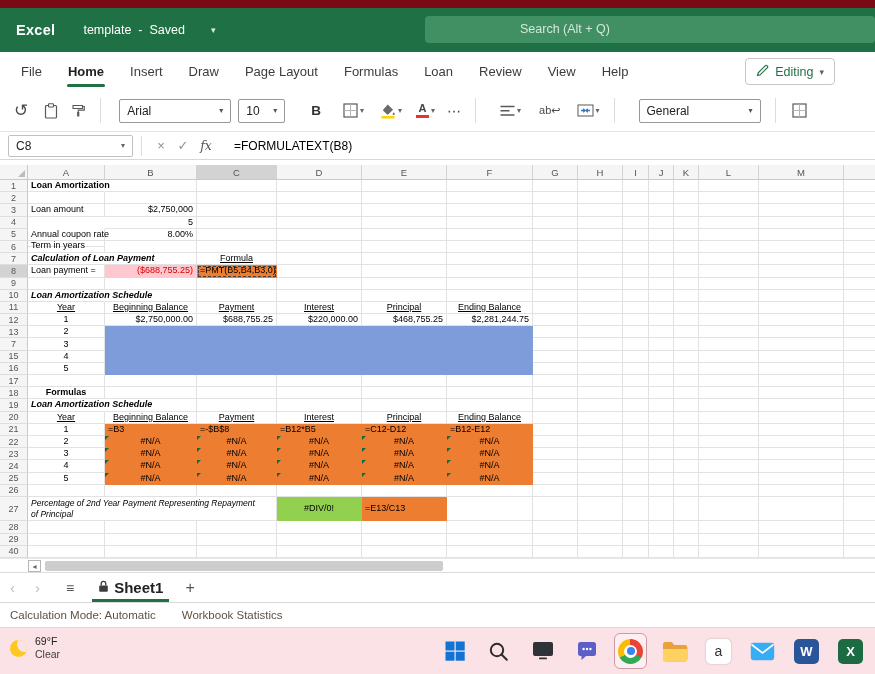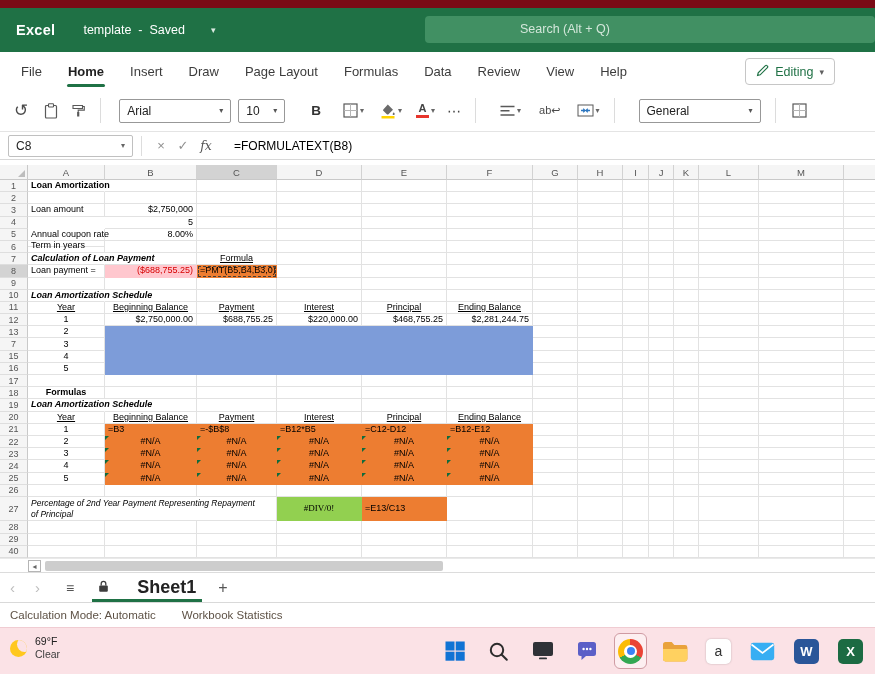--- a/index.html
+++ b/index.html
@@ -86,21 +86,21 @@
   .hscroll { top:558px; height:14px; background:#fff; border-top:1px solid #e9e9e9; }
   .hs-arrow { position:absolute; left:28px; top:1px; width:13px; height:12px; border:1px solid #b5b5b5; color:#666; font-size:8px; display:flex; align-items:center; justify-content:center; background:#fff; }
   .hs-thumb { position:absolute; left:45px; top:2px; width:398px; height:10px; background:#cdcdcd; border-radius:2px; }
 
   
   .sheetbar { top:572px; height:30px; background:#fff; border-top:1px solid #dcdcdc; display:flex; align-items:center; }
   .nav-chev { font-size:15px; color:#bdbdbd; padding:0 10px; }
   .all-sheets { font-size:14px; color:#555; margin:0 12px 0 16px; }
   .sheet-tab { display:flex; align-items:center; gap:5px; padding:0 12px; height:100%; position:relative; }
   .sheet-tab::after { content:""; position:absolute; left:6px; right:6px; bottom:0; height:3px; background:#1f7145; }
-  .sheet-name { font-size:18px; font-weight:700; color:#222;margin-left:23px; }
+  .sheet-name { font-size:15px; font-weight:700; color:#222; }
   .add-sheet { font-size:16px; color:#555; margin-left:10px; }
 
   
   .statusbar { top:602px; height:25px; background:#fff; border-top:1px solid #d9d9d9; display:flex; align-items:center; gap:26px; padding-left:10px; font-size:11.5px; color:#5e5246; }
 
   
   .taskbar { top:627px; height:63px; background:#fbe2e6; border-top:1px solid #f0ccd2; }
   .weather { position:absolute; left:10px; top:7px; display:flex; align-items:center; gap:8px; }
   .moon { width:17px; height:17px; border-radius:50%; background:#ffc81e; position:relative; overflow:hidden; }
   .moon::after { content:""; position:absolute; left:7px; top:-3px; width:15px; height:15px; border-radius:50%; background:#fbe2e6; }
@@ -130,21 +130,21 @@
   <div class="searchbox">Search (Alt + Q)</div>
 </div>
 
 <div class="band ribbontabs">
   <span class="rtab">File</span>
   <span class="rtab active">Home</span>
   <span class="rtab">Insert</span>
   <span class="rtab">Draw</span>
   <span class="rtab">Page Layout</span>
   <span class="rtab">Formulas</span>
-  <span class="rtab">Data</span>
+  <span class="rtab">Loan</span>
   <span class="rtab">Review</span>
   <span class="rtab">View</span>
   <span class="rtab">Help</span>
   <div class="editing-btn">
     <span><svg width="13" height="13" viewBox="0 0 13 13">
           <path d="M1.6 11.4l.6-2.6 7.2-7.2a1.1 1.1 0 0 1 1.6 0l.4.4a1.1 1.1 0 0 1 0 1.6L4.2 10.8z" fill="none" stroke="#1f7145" stroke-width="1.2"></path>
         </svg></span>
     <span>Editing</span>
     <span class="chev">▾</span>
   </div>
@@ -696,21 +696,21 @@
         <div class="cell" style="width: 26px;"></div>
         <div class="cell" style="width: 25px;"></div>
         <div class="cell" style="width: 25px;"></div>
         <div class="cell" style="width: 60px;"></div>
         <div class="cell" style="width: 85px;"></div>
         <div class="cell" style="width: 85px;"></div>
       </div>
       <div class="grid-row" style="height: 24.5px;">
         <div class="rowh">27</div>
         <div class="cell i wrap" style="width: 249px;">Percentage of 2nd Year Payment Representing Repayment of Principal</div>
-        <div class="cell green c" style="width: 85px; font-family: Liberation Serif, serif;">#DIV/0!</div>
+        <div class="cell green c" style="width: 85px;">#DIV/0!</div>
         <div class="cell orange" style="width: 85px;">=E13/C13</div>
         <div class="cell" style="width: 86px;"></div>
         <div class="cell" style="width: 45px;"></div>
         <div class="cell" style="width: 45px;"></div>
         <div class="cell" style="width: 26px;"></div>
         <div class="cell" style="width: 25px;"></div>
         <div class="cell" style="width: 25px;"></div>
         <div class="cell" style="width: 60px;"></div>
         <div class="cell" style="width: 85px;"></div>
         <div class="cell" style="width: 85px;"></div>

